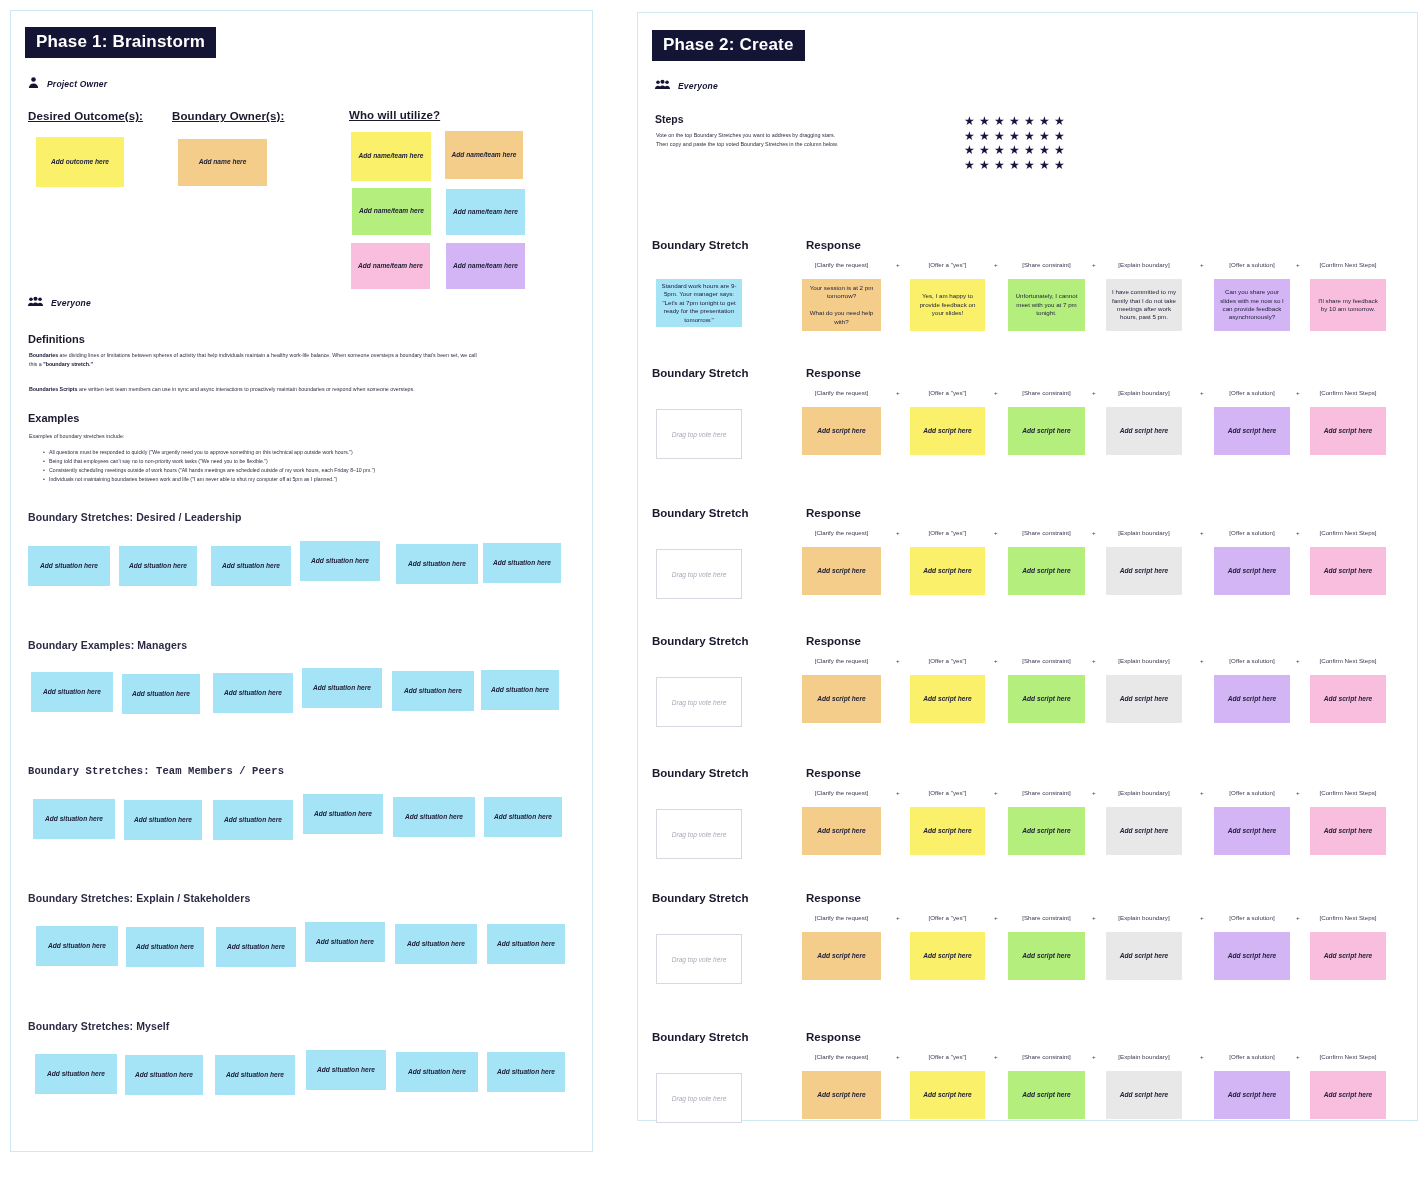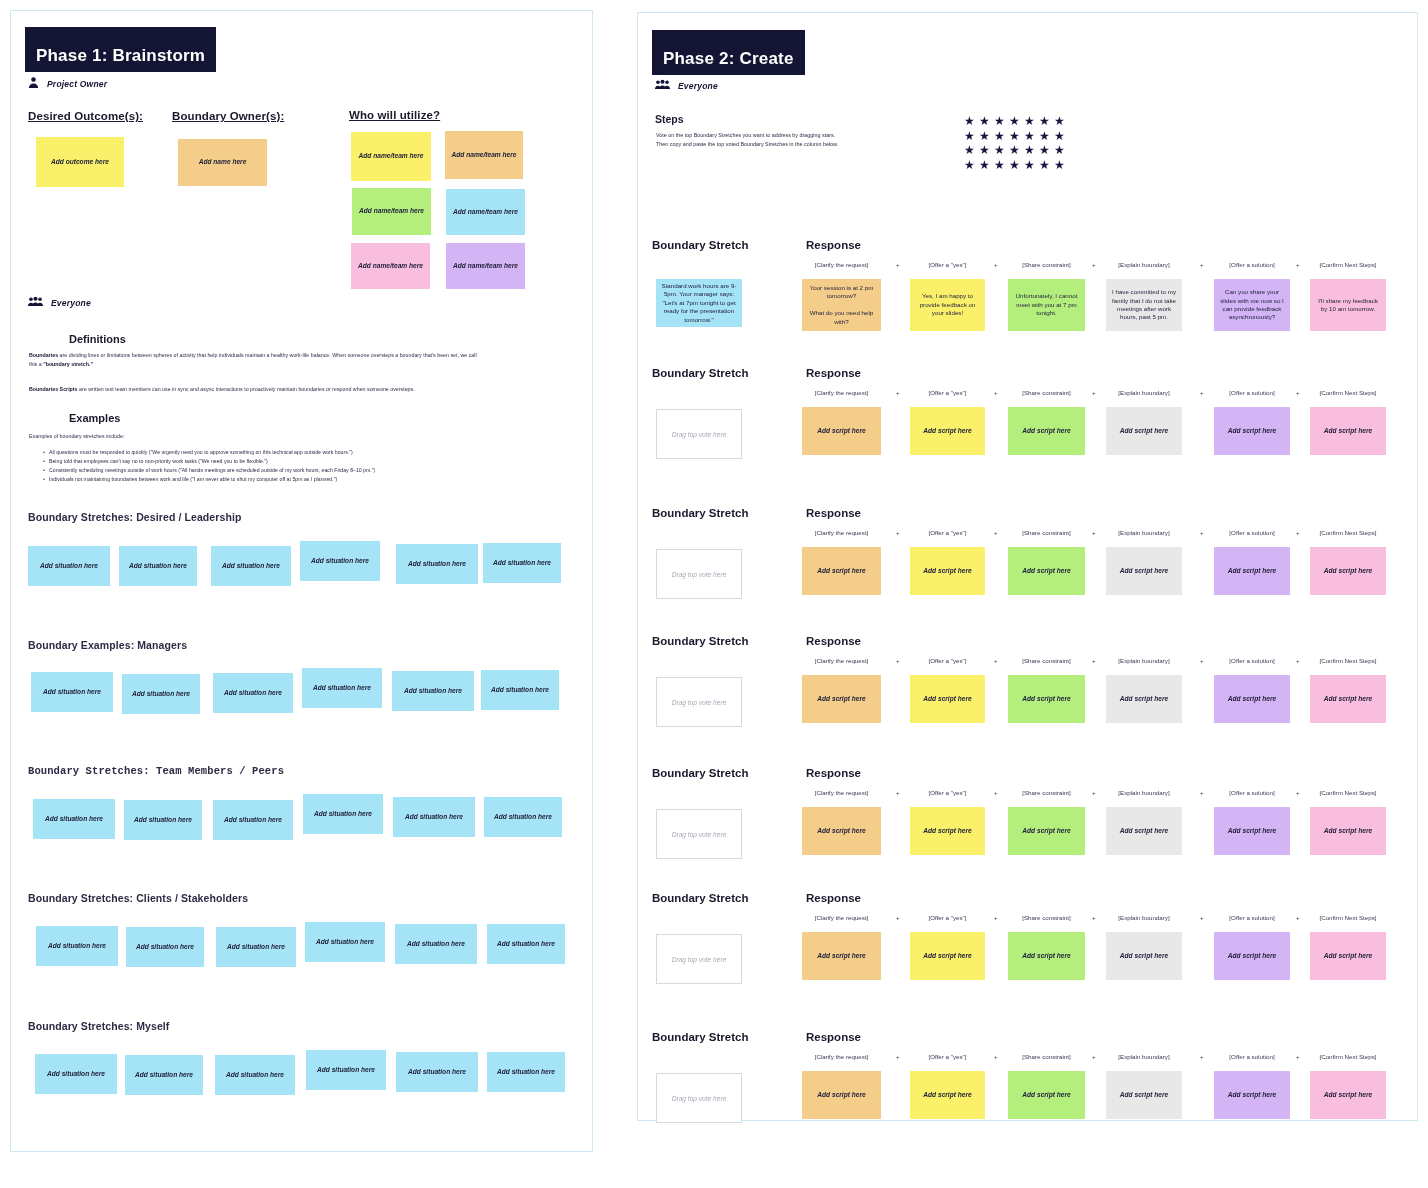--- a/index.html
+++ b/index.html
@@ -33,21 +33,21 @@
   .panel-inner { position: relative; width: 100%; height: 100%; }
 
   
   .phase-chip {
     position: absolute;
     background: #141434;
     color: #ffffff;
     font-size: 17px;
     font-weight: bold;
     letter-spacing: .2px;
-    padding: 20px 11px 7px 11px;
+    padding: 6px 11px 7px 11px;
     white-space: nowrap;
     line-height: 1.05;
   }
 
   
   .role-row {
     position: absolute;
     display: flex;
     align-items: center;
     gap: 7px;
@@ -96,21 +96,20 @@
     padding: 3px 5px;
   }
   .note.filled { font-style: normal; font-weight: normal; font-size: 6.2px; }
 
   
   .block-title {
     position: absolute;
     font-size: 11px;
     font-weight: bold;
     color: #1a1a2e;
-    margin-left: 41px;
   }
   .para {
     position: absolute;
     font-size: 5.3px;
     line-height: 1.65;
     color: #2e2e44;
   }
   .para b { font-weight: bold; color: #141434; }
   .bullets {
     position: absolute;
@@ -266,21 +265,21 @@
           <div class="note" style="left: 291px; top: 657px; width: 80px; height: 40px; background: rgb(165, 227, 247);">Add situation here</div>
           <div class="note" style="left: 381px; top: 660px; width: 82px; height: 40px; background: rgb(165, 227, 247);">Add situation here</div>
           <div class="note" style="left: 470px; top: 659px; width: 78px; height: 40px; background: rgb(165, 227, 247);">Add situation here</div>
           <div class="section-head" style="left: 17px; top: 754px; font-family: Liberation Mono, monospace;">Boundary Stretches: Team Members / Peers</div>
           <div class="note" style="left: 22px; top: 788px; width: 82px; height: 40px; background: rgb(165, 227, 247);">Add situation here</div>
           <div class="note" style="left: 113px; top: 789px; width: 78px; height: 40px; background: rgb(165, 227, 247);">Add situation here</div>
           <div class="note" style="left: 202px; top: 789px; width: 80px; height: 40px; background: rgb(165, 227, 247);">Add situation here</div>
           <div class="note" style="left: 292px; top: 783px; width: 80px; height: 40px; background: rgb(165, 227, 247);">Add situation here</div>
           <div class="note" style="left: 382px; top: 786px; width: 82px; height: 40px; background: rgb(165, 227, 247);">Add situation here</div>
           <div class="note" style="left: 473px; top: 786px; width: 78px; height: 40px; background: rgb(165, 227, 247);">Add situation here</div>
-          <div class="section-head" style="left: 17px; top: 881px;">Boundary Stretches: Clients / Stakeholders</div>
+          <div class="section-head" style="left: 17px; top: 881px;">Boundary Stretches: Explain / Stakeholders</div>
           <div class="note" style="left: 25px; top: 915px; width: 82px; height: 40px; background: rgb(165, 227, 247);">Add situation here</div>
           <div class="note" style="left: 115px; top: 916px; width: 78px; height: 40px; background: rgb(165, 227, 247);">Add situation here</div>
           <div class="note" style="left: 205px; top: 916px; width: 80px; height: 40px; background: rgb(165, 227, 247);">Add situation here</div>
           <div class="note" style="left: 294px; top: 911px; width: 80px; height: 40px; background: rgb(165, 227, 247);">Add situation here</div>
           <div class="note" style="left: 384px; top: 913px; width: 82px; height: 40px; background: rgb(165, 227, 247);">Add situation here</div>
           <div class="note" style="left: 476px; top: 913px; width: 78px; height: 40px; background: rgb(165, 227, 247);">Add situation here</div>
           <div class="section-head" style="left: 17px; top: 1009px;">Boundary Stretches: Myself</div>
           <div class="note" style="left: 24px; top: 1043px; width: 82px; height: 40px; background: rgb(165, 227, 247);">Add situation here</div>
           <div class="note" style="left: 114px; top: 1044px; width: 78px; height: 40px; background: rgb(165, 227, 247);">Add situation here</div>
           <div class="note" style="left: 204px; top: 1044px; width: 80px; height: 40px; background: rgb(165, 227, 247);">Add situation here</div>

